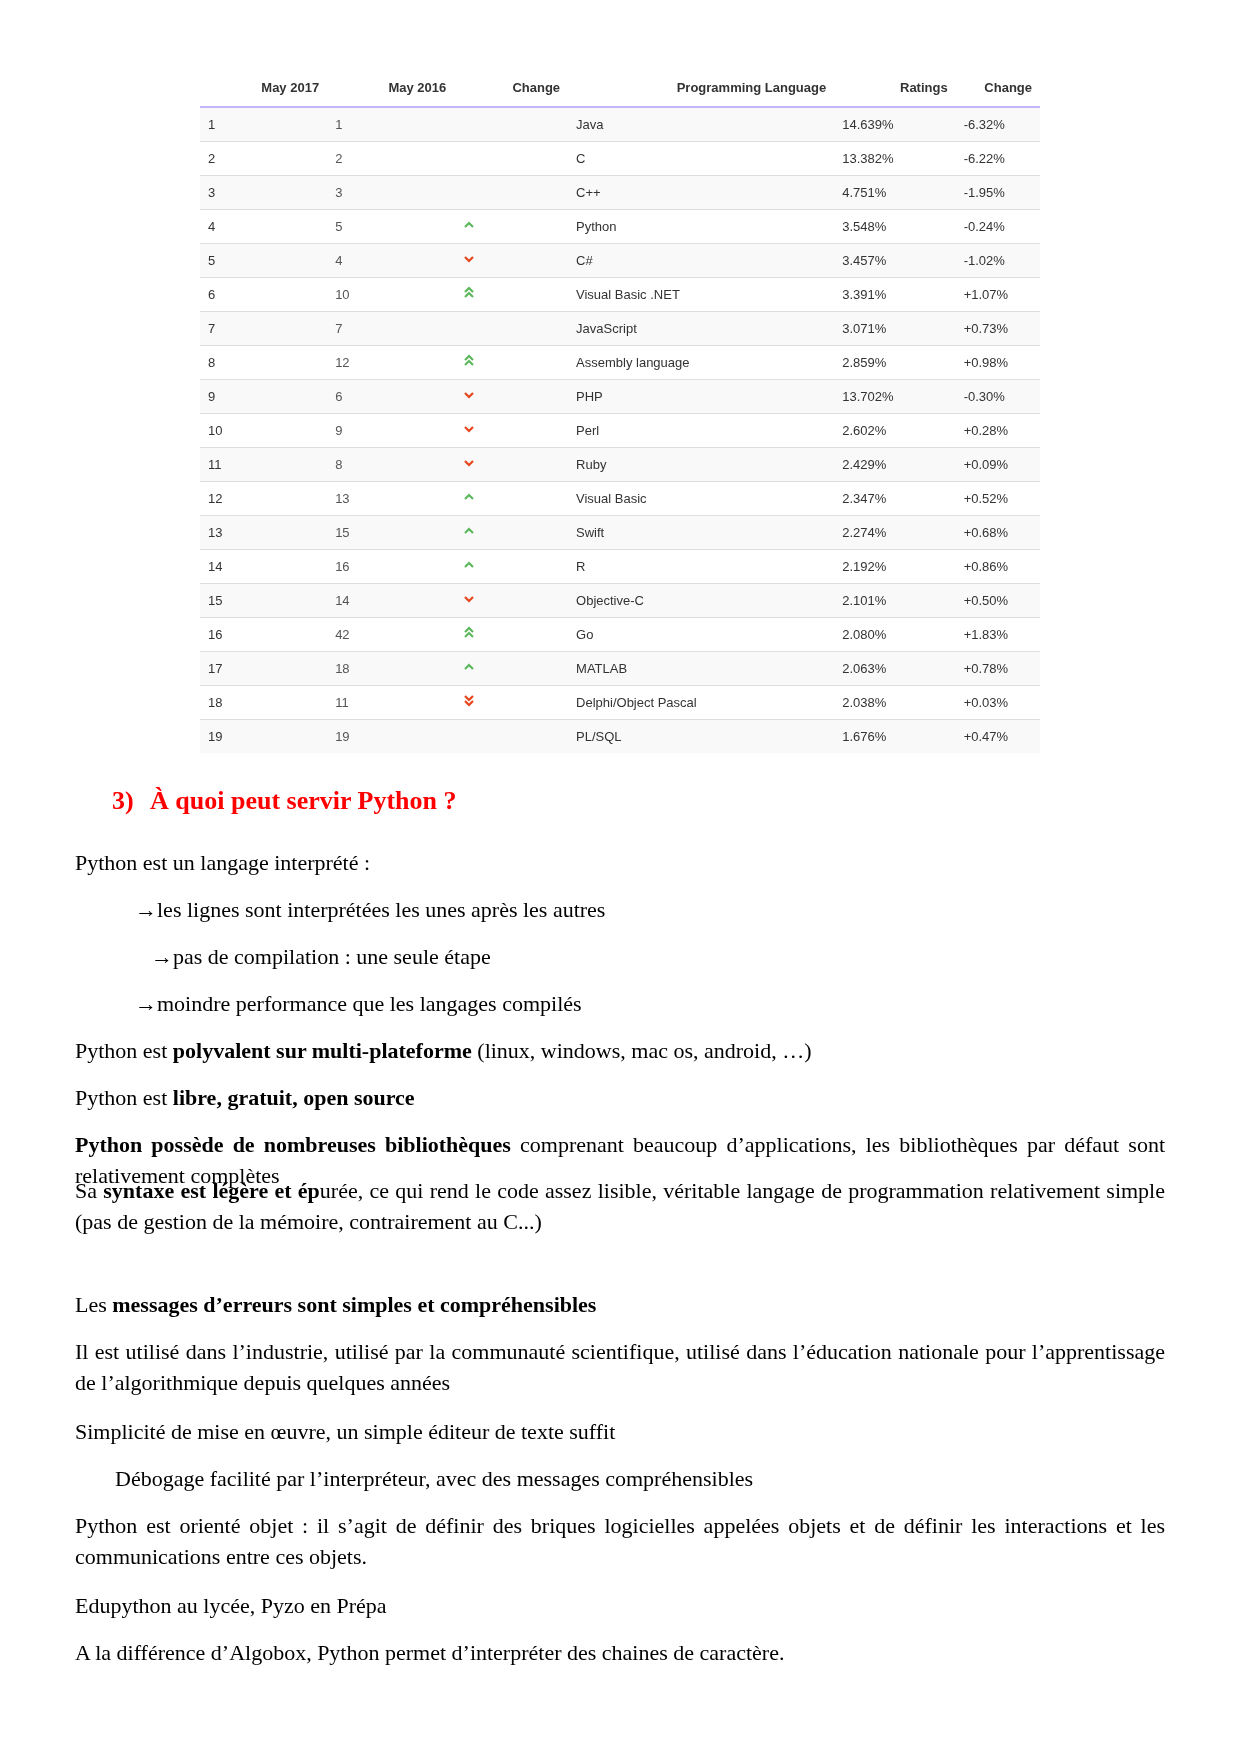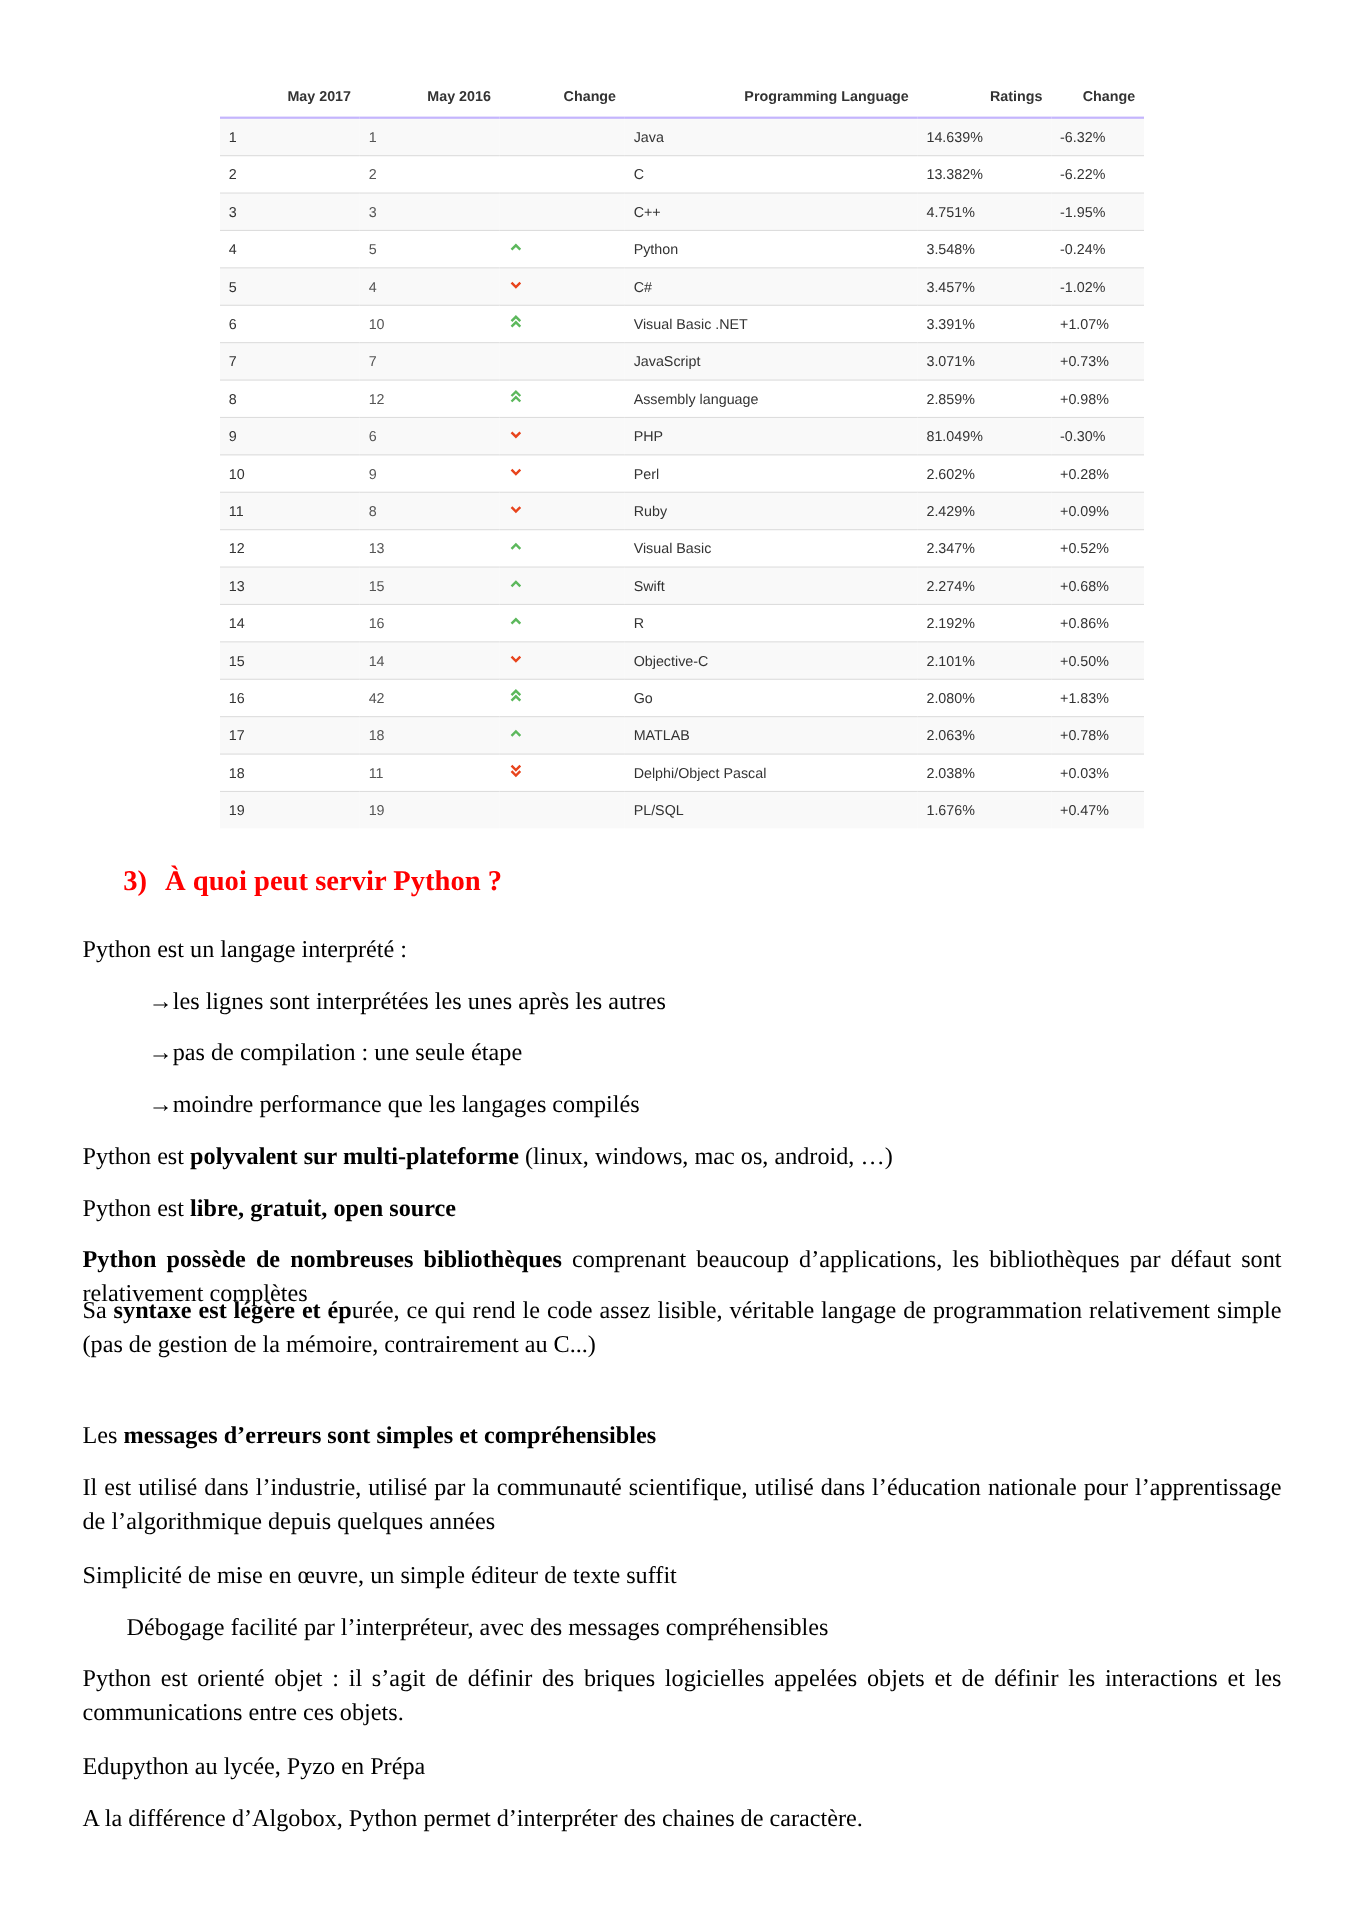--- a/index.html
+++ b/index.html
@@ -108,21 +108,21 @@
           <td>2.859%</td>
           <td>+0.98%</td>
         </tr>
         <tr class="odd">
           <td>9</td>
           <td class="prev">6</td>
           <td><span><svg class="ico" viewBox="0 0 14 14">
                 <polyline points="3,5 7,9 11,5" fill="none" stroke="#e8441c" stroke-width="2.2"></polyline>
               </svg></span></td>
           <td>PHP</td>
-          <td>81.049%</td>
+          <td>13.702%</td>
           <td>-0.30%</td>
         </tr>
         <tr class="even">
           <td>10</td>
           <td class="prev">9</td>
           <td><span><svg class="ico" viewBox="0 0 14 14">
                 <polyline points="3,5 7,9 11,5" fill="none" stroke="#e8441c" stroke-width="2.2"></polyline>
               </svg></span></td>
           <td>Perl</td>
           <td>2.602%</td>
@@ -222,21 +222,21 @@
   </table>
 </div>
 
 <div class="heading">
   <span class="num">3)</span><span>À quoi peut servir Python ?</span>
 </div>
 
 <div id="paras">
     <div class="p" style="top: 847px;"><span>Python est un langage interprété :</span></div>
     <div class="p bullet" style="top: 894px;"><span>→les lignes sont interprétées les unes après les autres</span></div>
-    <div class="p bullet" style="top: 941px;"><span>→pas de compilation : une seule étape</span></div>
+    <div class="p bullet" style="top: 941px; margin-left: 16px;"><span>→pas de compilation : une seule étape</span></div>
     <div class="p bullet" style="top: 988px;"><span>→moindre performance que les langages compilés</span></div>
     <div class="p" style="top: 1035px;"><span>Python est </span><b>polyvalent sur multi-plateforme</b><span> (linux, windows, mac os, android, …)</span></div>
     <div class="p" style="top: 1082px;"><span>Python est </span><b>libre, gratuit, open source</b></div>
     <div class="p" style="top: 1129px;"><b>Python possède de nombreuses bibliothèques</b><span> comprenant beaucoup d’applications, les bibliothèques par défaut sont relativement complètes</span></div>
     <div class="p" style="top: 1175px;"><span>Sa </span><b>syntaxe est légère et ép</b><span>urée, ce qui rend le code assez lisible, véritable langage de programmation relativement simple (pas de gestion de la mémoire, contrairement au C...)</span></div>
     <div class="p" style="top: 1289px;"><span>Les </span><b>messages d’erreurs sont simples et compréhensibles</b></div>
     <div class="p" style="top: 1336px;"><span>Il est utilisé dans l’industrie, utilisé par la communauté scientifique, utilisé dans l’éducation nationale pour l’apprentissage de l’algorithmique depuis quelques années</span></div>
     <div class="p" style="top: 1416px;"><span>Simplicité de mise en œuvre, un simple éditeur de texte suffit</span></div>
     <div class="p" style="top: 1463px; margin-left: 40px;"><span>Débogage facilité par l’interpréteur, avec des messages compréhensibles</span></div>
     <div class="p" style="top: 1510px;"><span>Python est orienté objet : il s’agit de définir des briques logicielles appelées objets et de définir les interactions et les communications entre ces objets.</span></div>

